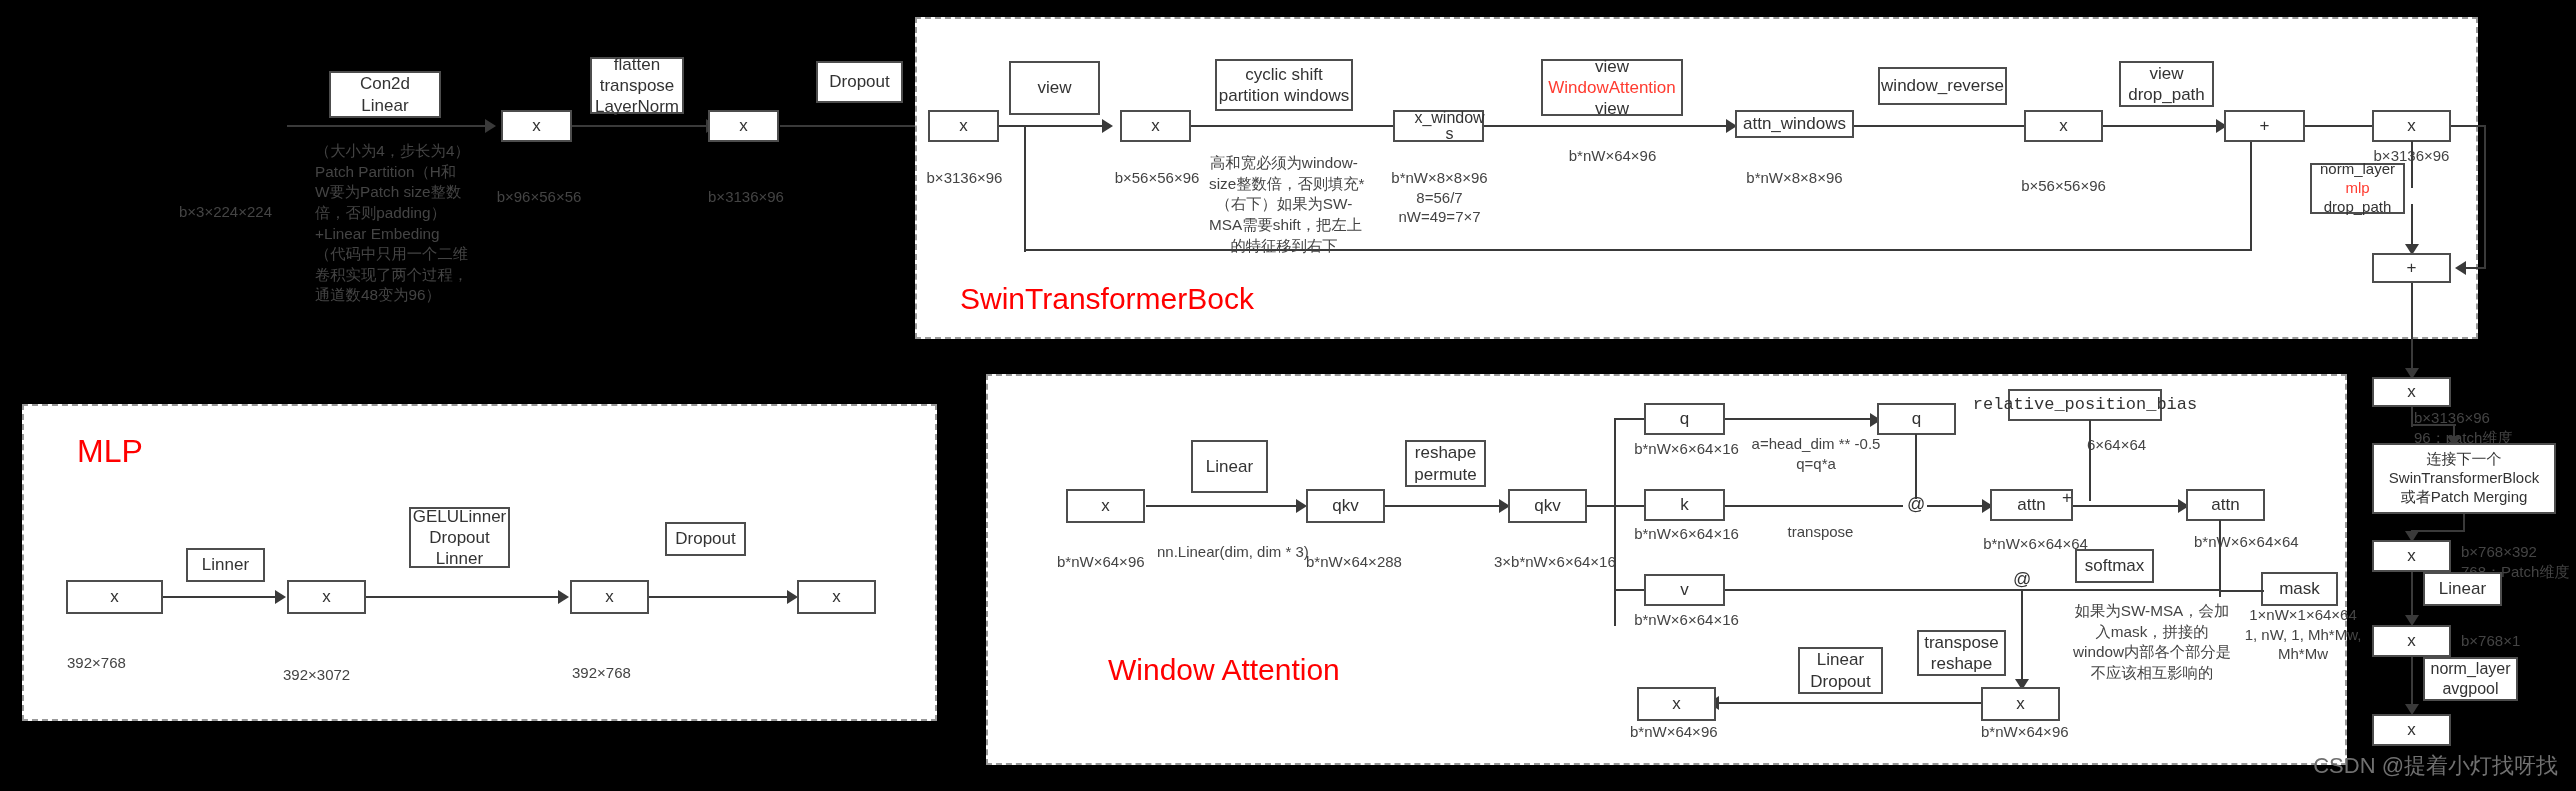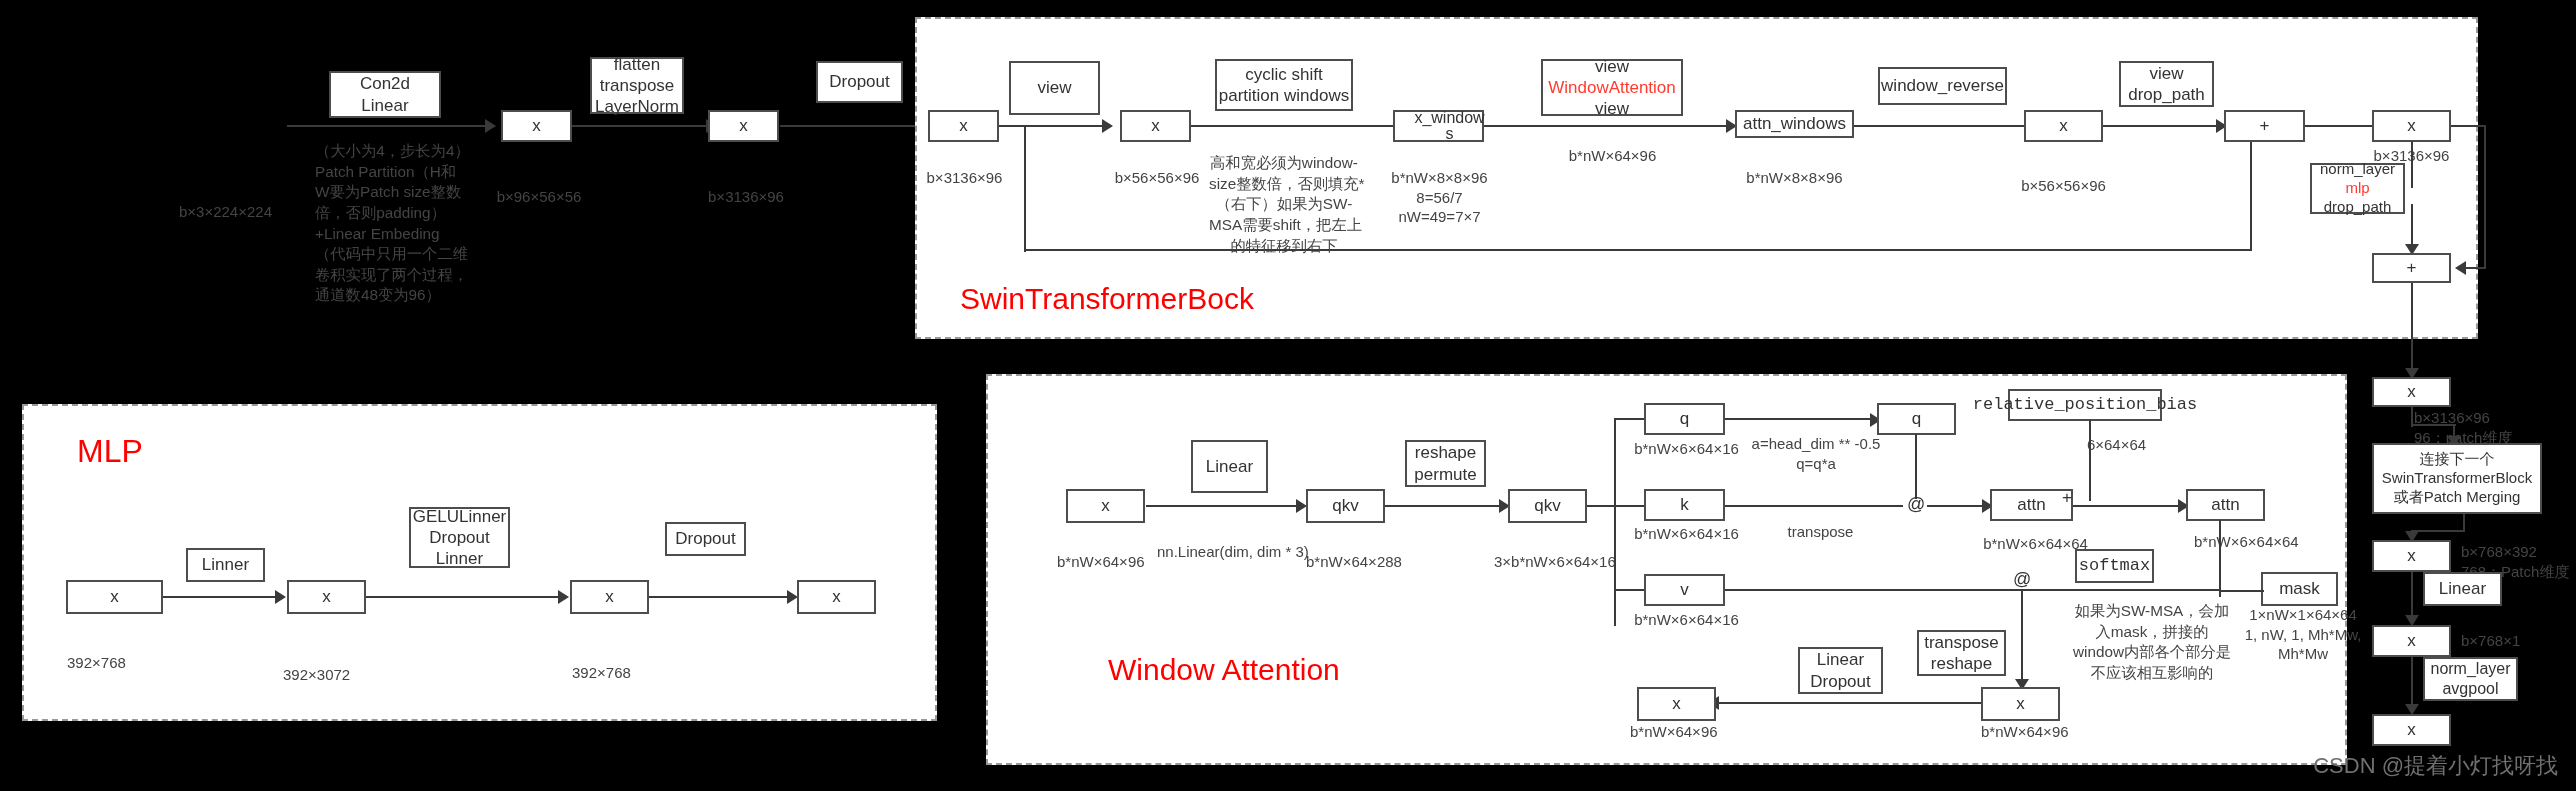--- a/index.html
+++ b/index.html
@@ -192,21 +192,21 @@
       <span>x</span>
     </div>
   <div class="cap" style="left:2414px;top:408px;width:158px;text-align:left;white-space:pre;">b×3136×96
 96：patch维度</div>
 
   <div class="v-line" style="left:2411px;top:407px;height:20px;"></div>
   <div class="h-line" style="left:2411px;top:424px;width:45px;"></div>
   <div class="v-line" style="left:2453px;top:424px;height:16px;"></div>
   <div class="arrow-d" style="left:2447px;top:436px;"></div>
 
-  <div class="box" style="left:2372px;top:443px;width:170px;height:71px;white-space:pre;font-size:15px;"><span>连接下一个
+  <div class="box" style="left:2372px;top:443px;width:184px;height:71px;white-space:pre;font-size:15px;"><span>连接下一个
 SwinTransformerBlock
 或者Patch Merging</span></div>
 
   <div class="v-line" style="left:2463px;top:514px;height:18px;"></div>
   <div class="h-line" style="left:2411px;top:530px;width:54px;"></div>
   <div class="arrow-d" style="left:2405px;top:531px;"></div>
 
   <div class="box" style="left:2372px;top:540px;width:79px;height:32px;">
       <span>x</span>
     </div>
@@ -366,21 +366,21 @@
   <div class="cap" style="left:2077px;top:435px;width:79px;">6×64×64</div>
   <div class="v-line" style="left:2089px;top:420px;height:81px;"></div>
 
   <div class="box" style="left:2186px;top:489px;width:79px;height:32px;">
       <span>attn</span>
     </div>
   <div class="cap" style="left:2194px;top:532px;width:129px;text-align:left;">b*nW×6×64×64</div>
 
   <div class="v-line" style="left:2219px;top:520px;height:77px;"></div>
 
-  <div class="box" style="left:2075px;top:549px;width:79px;height:34px;font-family:Liberation Mono, monospace;">
+  <div class="box" style="left:2075px;top:549px;width:79px;height:34px;">
       <span>softmax</span>
     </div>
 
   <div class="box" style="left:2261px;top:572px;width:77px;height:34px;">
       <span>mask</span>
     </div>
   <div class="h-line" style="left:2219px;top:590px;width:45px;"></div>
   <div class="cap cn" style="left:2068px;top:601px;width:168px;white-space:pre;">如果为SW-MSA，会加
 入mask，拼接的
 window内部各个部分是

